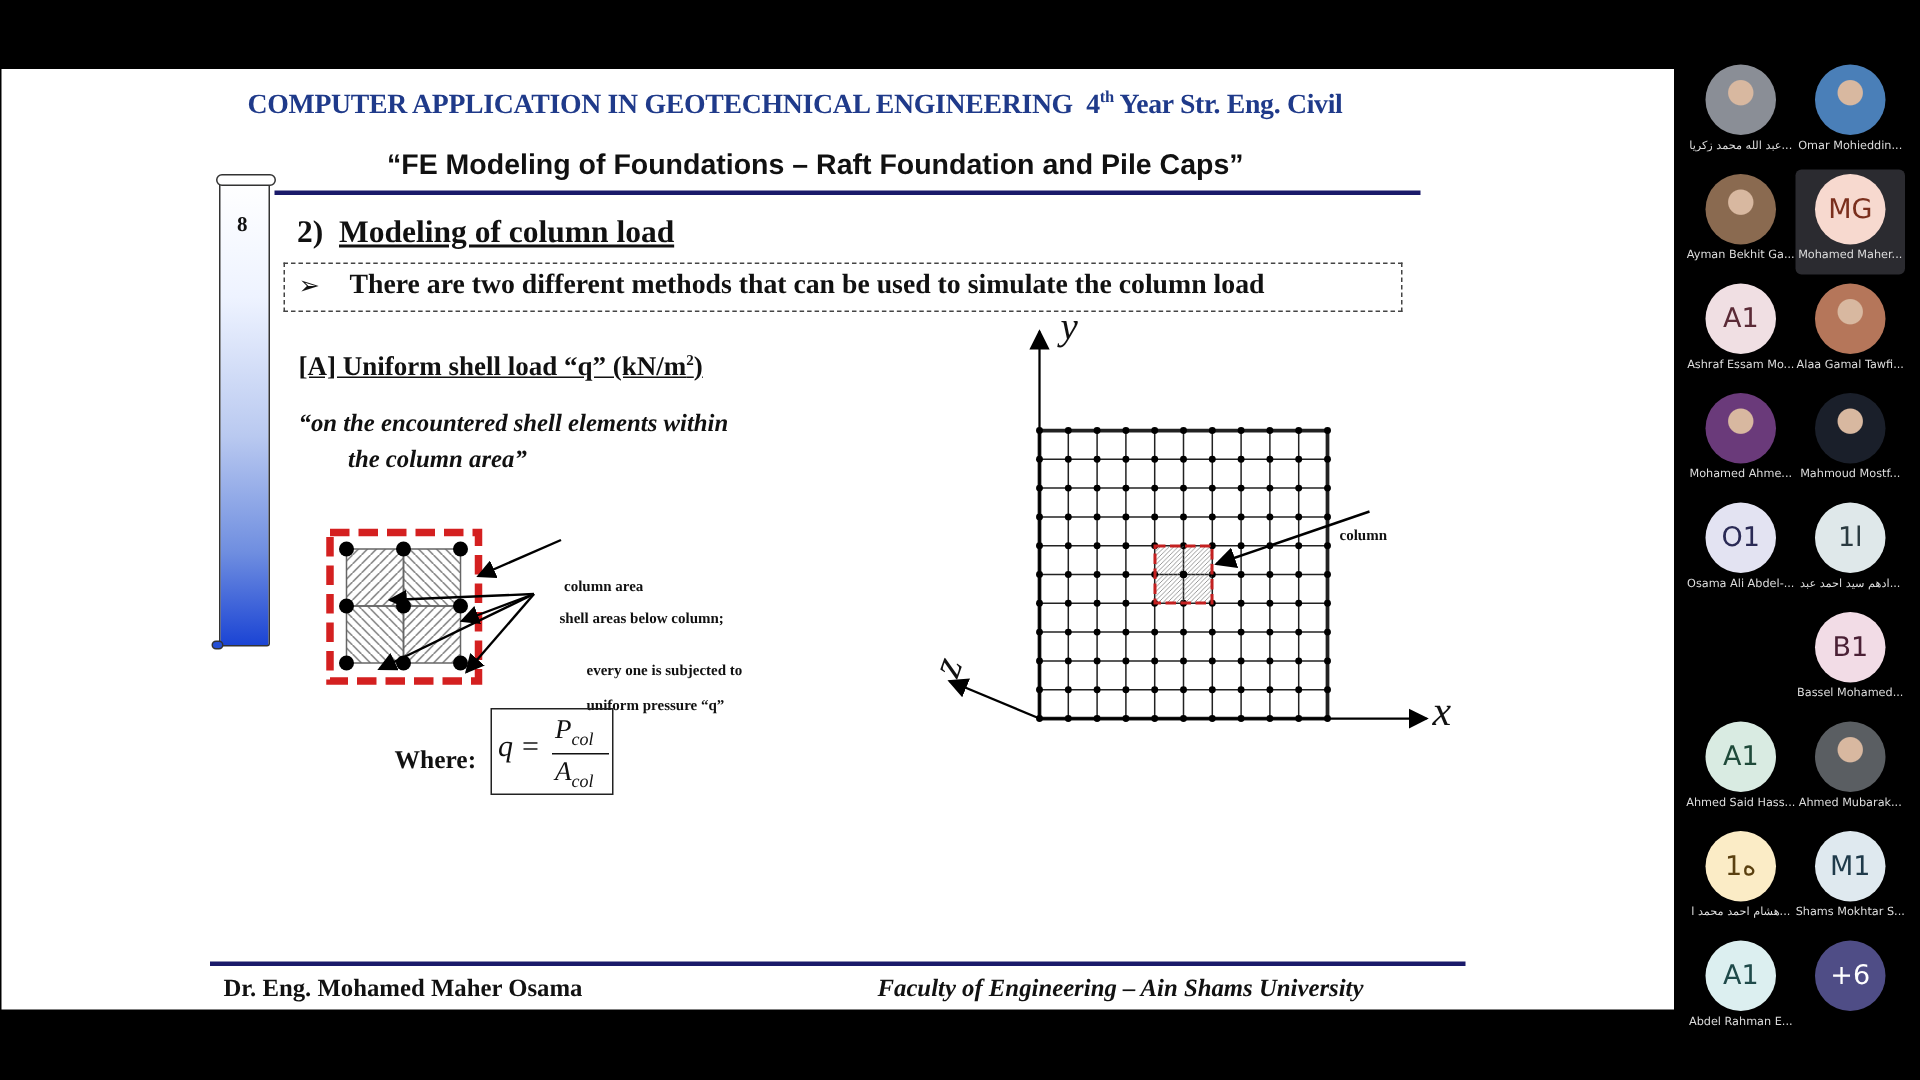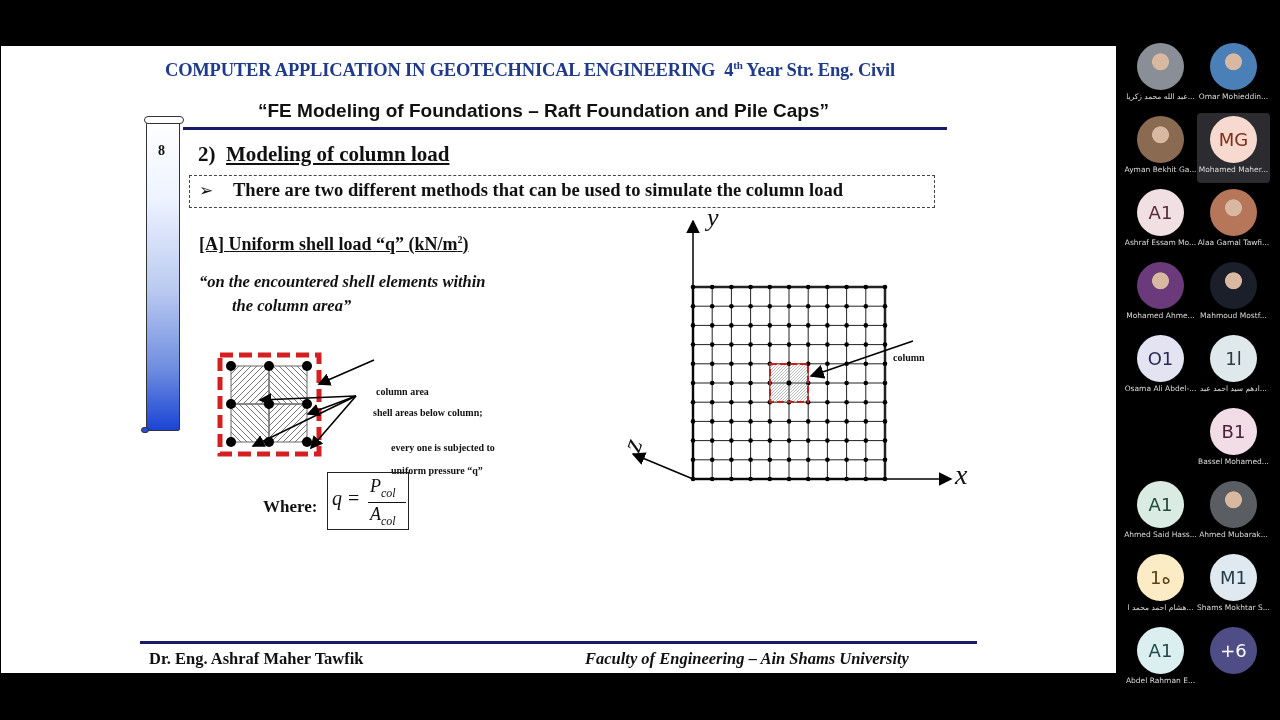--- a/index.html
+++ b/index.html
@@ -301,21 +301,21 @@
       <circle cx="168" cy="172" r="2.5" fill="#000"></circle>
       <line x1="292" y1="170" x2="190" y2="205" stroke="#000" stroke-width="1.6" marker-end="url(#arrR)" transform="translate(0,-40)"></line>
     </svg>
     <div class="label" style="left:86px;top:-8px;font-size:26px;font-style:italic;font-weight:normal;">y</div>
     <div class="label" style="left:334px;top:248px;font-size:28px;font-style:italic;font-weight:normal;">x</div>
     <div class="label" style="left:6px;top:218px;font-size:28px;font-style:italic;font-weight:normal;transform:rotate(-70deg);">z</div>
     <div class="label" style="left:272px;top:141px;">column</div>
   </div>
 
   <div class="bottom-rule"></div>
-  <div class="footer-left">Dr. Eng. Ashraf Maher Tawfik</div>
+  <div class="footer-left">Dr. Eng. Mohamed Maher Osama</div>
   <div class="footer-right">Faculty of Engineering – Ain Shams University</div>
 </div>
 
 <div class="participants">
     <div class="tile" style="left: 0px; top: 0px;">
       <div class="avatar photo" style="background: radial-gradient(circle at 50% 40%, rgb(216, 184, 160) 0px, rgb(216, 184, 160) 22%, rgb(138, 142, 150) 24%, rgb(138, 142, 150) 100%);"></div>
       <div class="pname">عبد الله محمد زكريا...</div>
     </div>
     <div class="tile" style="left: 73px; top: 0px;">
       <div class="avatar photo" style="background: radial-gradient(circle at 50% 40%, rgb(216, 184, 160) 0px, rgb(216, 184, 160) 22%, rgb(74, 127, 184) 24%, rgb(74, 127, 184) 100%);"></div>

